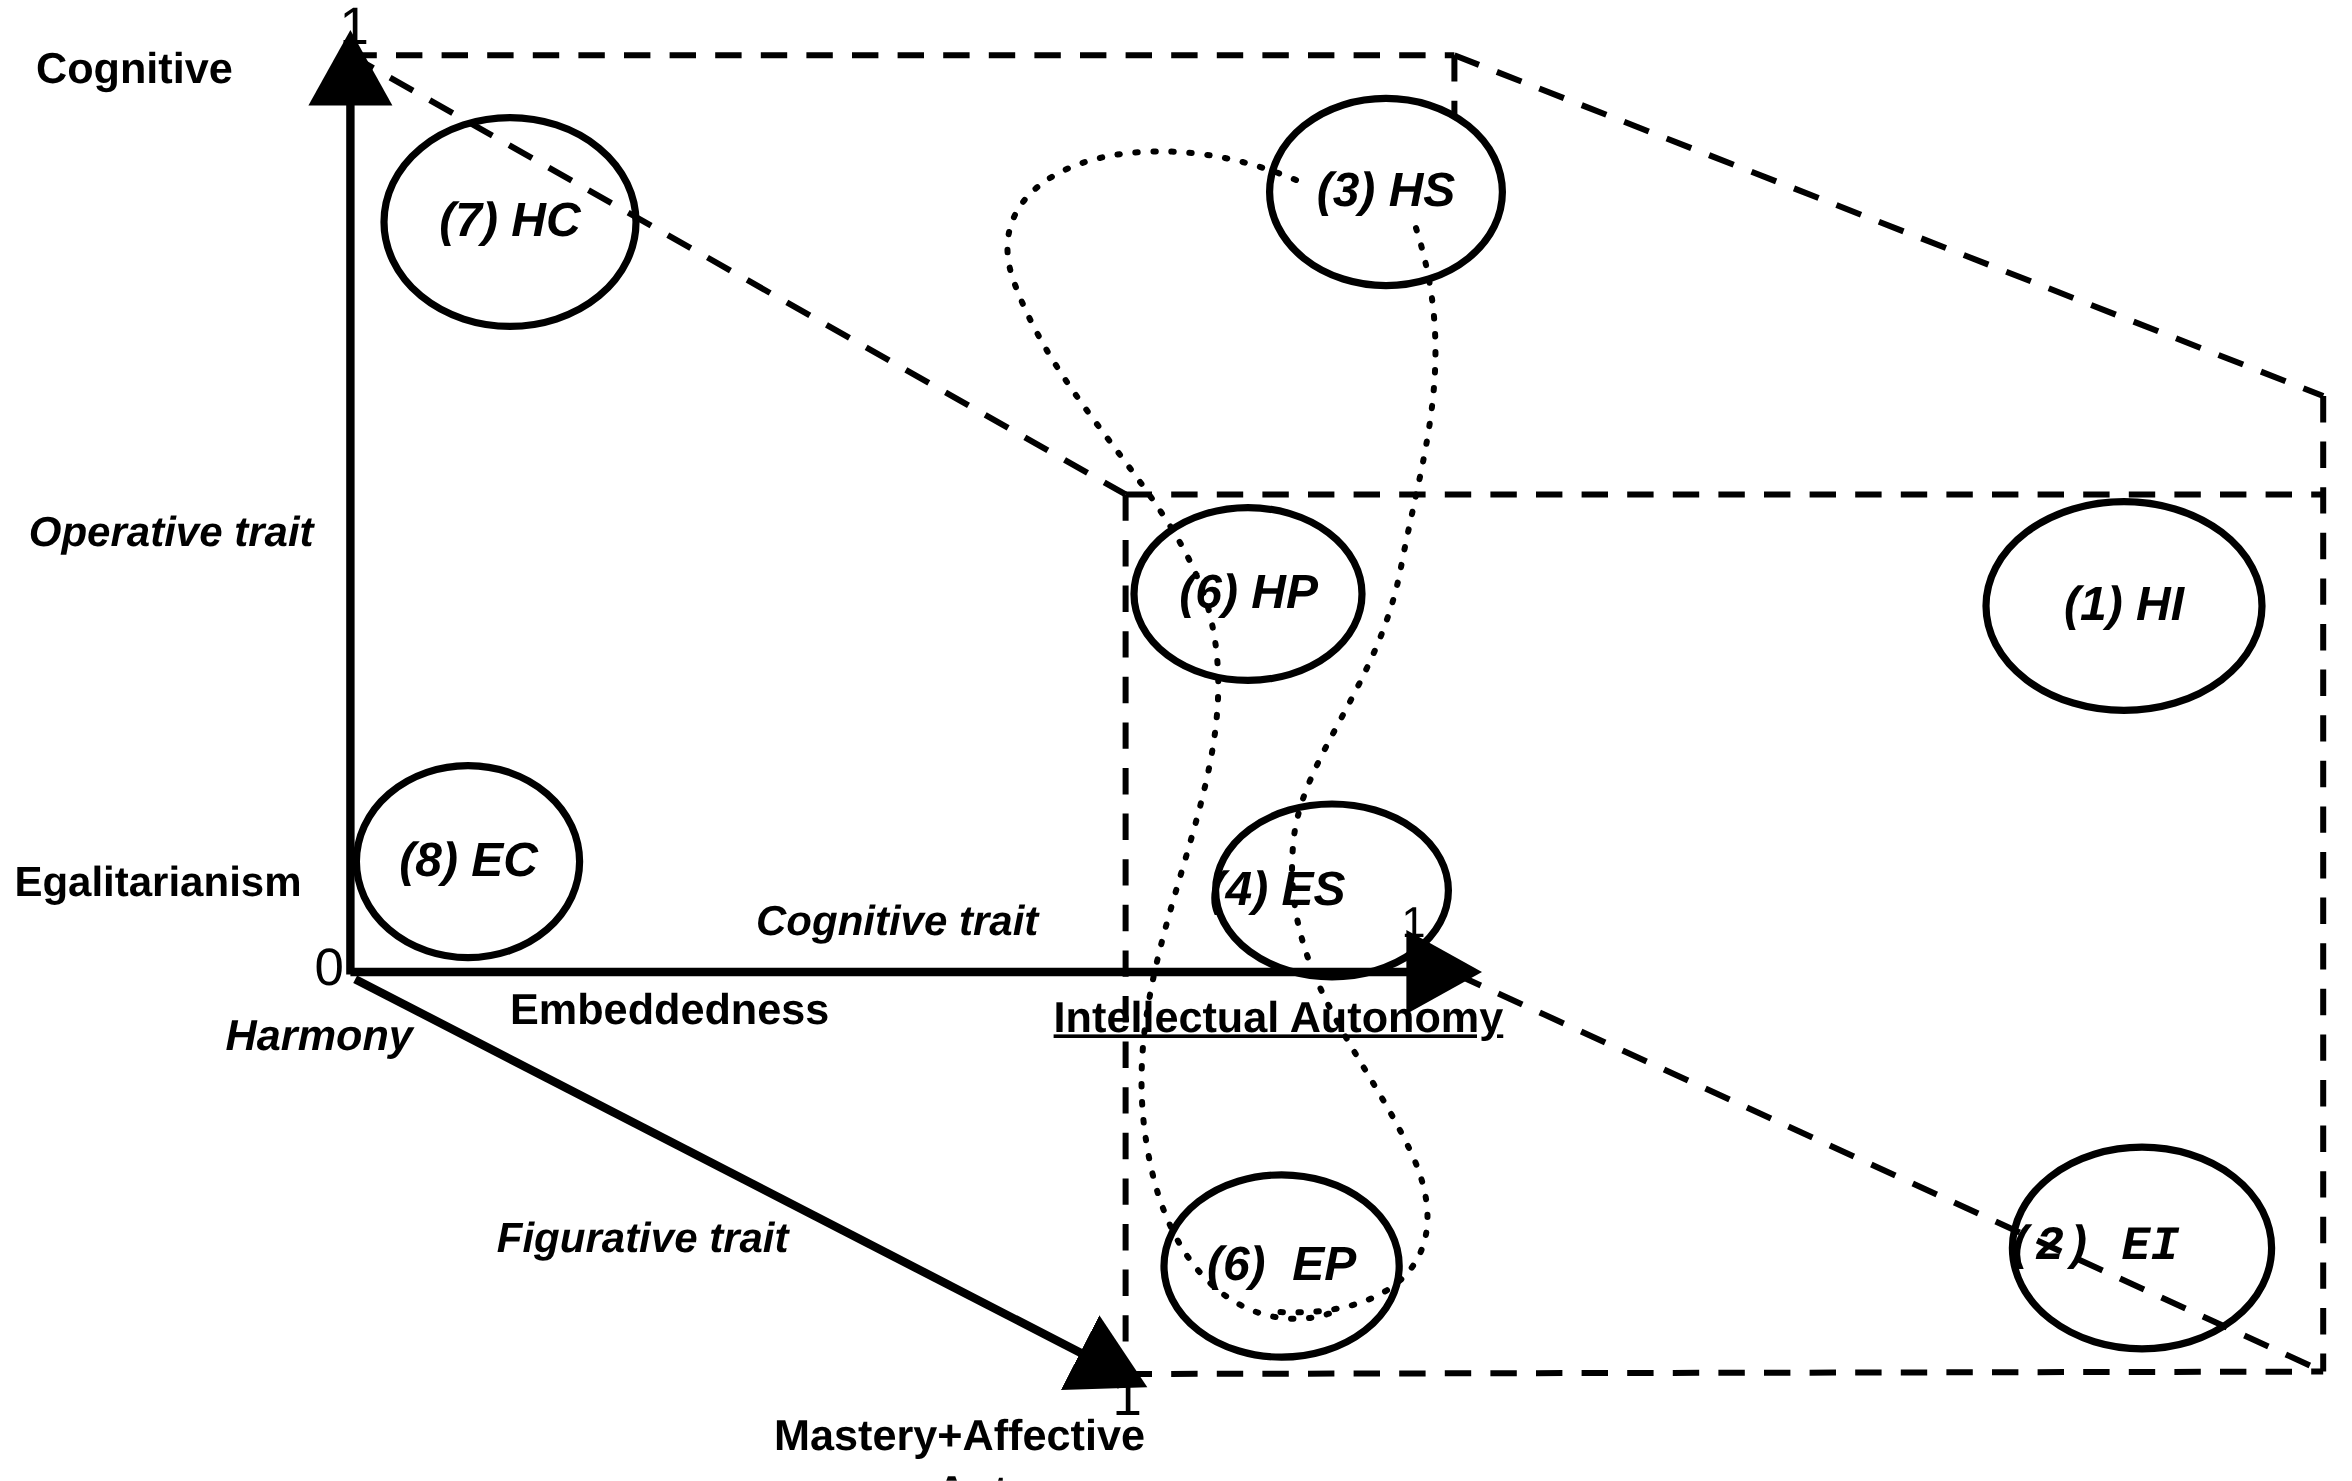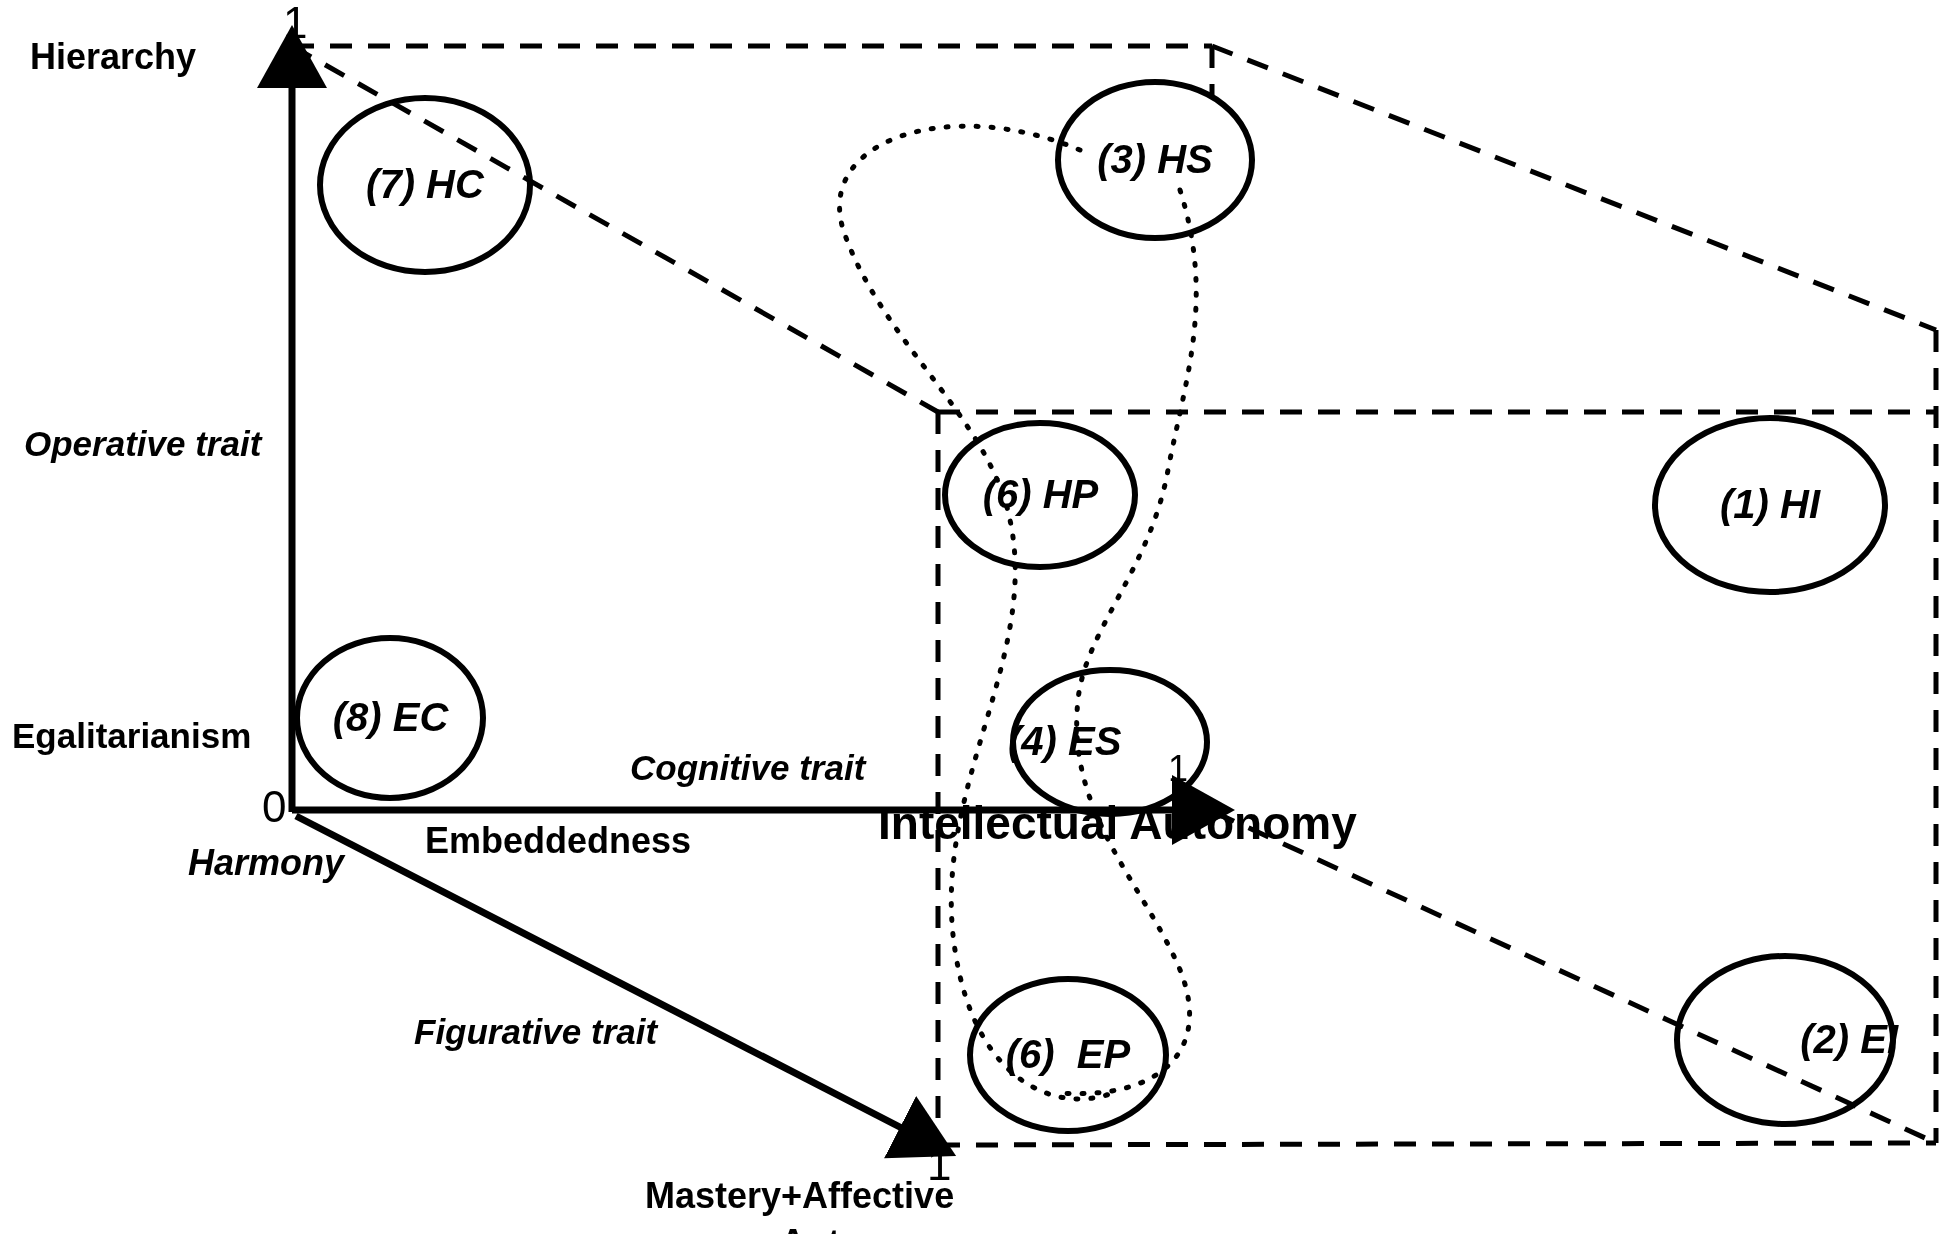--- a/index.html
+++ b/index.html
@@ -67,39 +67,39 @@
       <ellipse cx="1155" cy="160" rx="97" ry="78"></ellipse>
       <ellipse cx="1110" cy="742" rx="97" ry="72"></ellipse>
       <ellipse cx="1040" cy="495" rx="95" ry="72"></ellipse>
       <ellipse cx="1068" cy="1055" rx="98" ry="76"></ellipse>
       <ellipse cx="425" cy="185" rx="105" ry="87"></ellipse>
       <ellipse cx="390" cy="718" rx="93" ry="80"></ellipse>
     </g>
   </svg>
 
   <div class="lbl node-text" style="left:1655px;top:482px;width:230px;text-align:center;">(1) HI</div>
-  <div class="lbl node-text" style="left:1672px;top:1017px;width:226px;text-align:right;">(2) EI</div>
+  <div class="lbl node-text" style="left:1672px;top:1017px;width:226px;text-align:left;font-family:Liberation Mono, monospace;">(2) EI</div>
   <div class="lbl node-text" style="left:1050px;top:137px;width:210px;text-align:center;">(3) HS</div>
   <div class="lbl node-text" style="left:1008px;top:719px;width:205px;text-align:left;">(4) ES</div>
   <div class="lbl node-text" style="left:938px;top:472px;width:205px;text-align:center;">(6) HP</div>
   <div class="lbl node-text" style="left:963px;top:1032px;width:210px;text-align:center;">(6)  EP</div>
   <div class="lbl node-text" style="left:320px;top:162px;width:210px;text-align:center;">(7) HC</div>
   <div class="lbl node-text" style="left:288px;top:695px;width:205px;text-align:center;">(8) EC</div>
 
-  <div class="lbl bold" style="left:30px;top:36px;font-size:36px;">Hierarchy</div>
+  <div class="lbl bold" style="left:30px;top:36px;font-size:36px;">Cognitive</div>
 
   <div class="lbl bolditalic" style="left:24px;top:424px;font-size:35px;">Operative trait</div>
 
   <div class="lbl bold" style="left:12px;top:716px;font-size:35px;">Egalitarianism</div>
 
   <div class="lbl bolditalic" style="left:630px;top:748px;font-size:35px;">Cognitive trait</div>
 
   <div class="lbl bold" style="left:425px;top:820px;font-size:36px;">Embeddedness</div>
 
-  <div class="lbl bold" style="left:878px;top:796px;font-size:46px;">Intellectual Autonomy</div>
+  <div class="lbl bold" style="left:878px;top:827px;font-size:36px;text-decoration:underline;">Intellectual Autonomy</div>
 
   <div class="lbl bolditalic" style="left:188px;top:842px;font-size:36px;">Harmony</div>
 
   <div class="lbl bolditalic" style="left:378px;top:1012px;font-size:35px;margin-left:36px;">Figurative trait</div>
 
   <div class="lbl bold" style="left:645px;top:1175px;font-size:36px;">Mastery+Affective</div>
 
   <div class="lbl bold" style="left:780px;top:1222px;font-size:36px;">Autonomy</div>
 
   <div class="lbl num" style="left:283px;top:-2px;">1</div>

